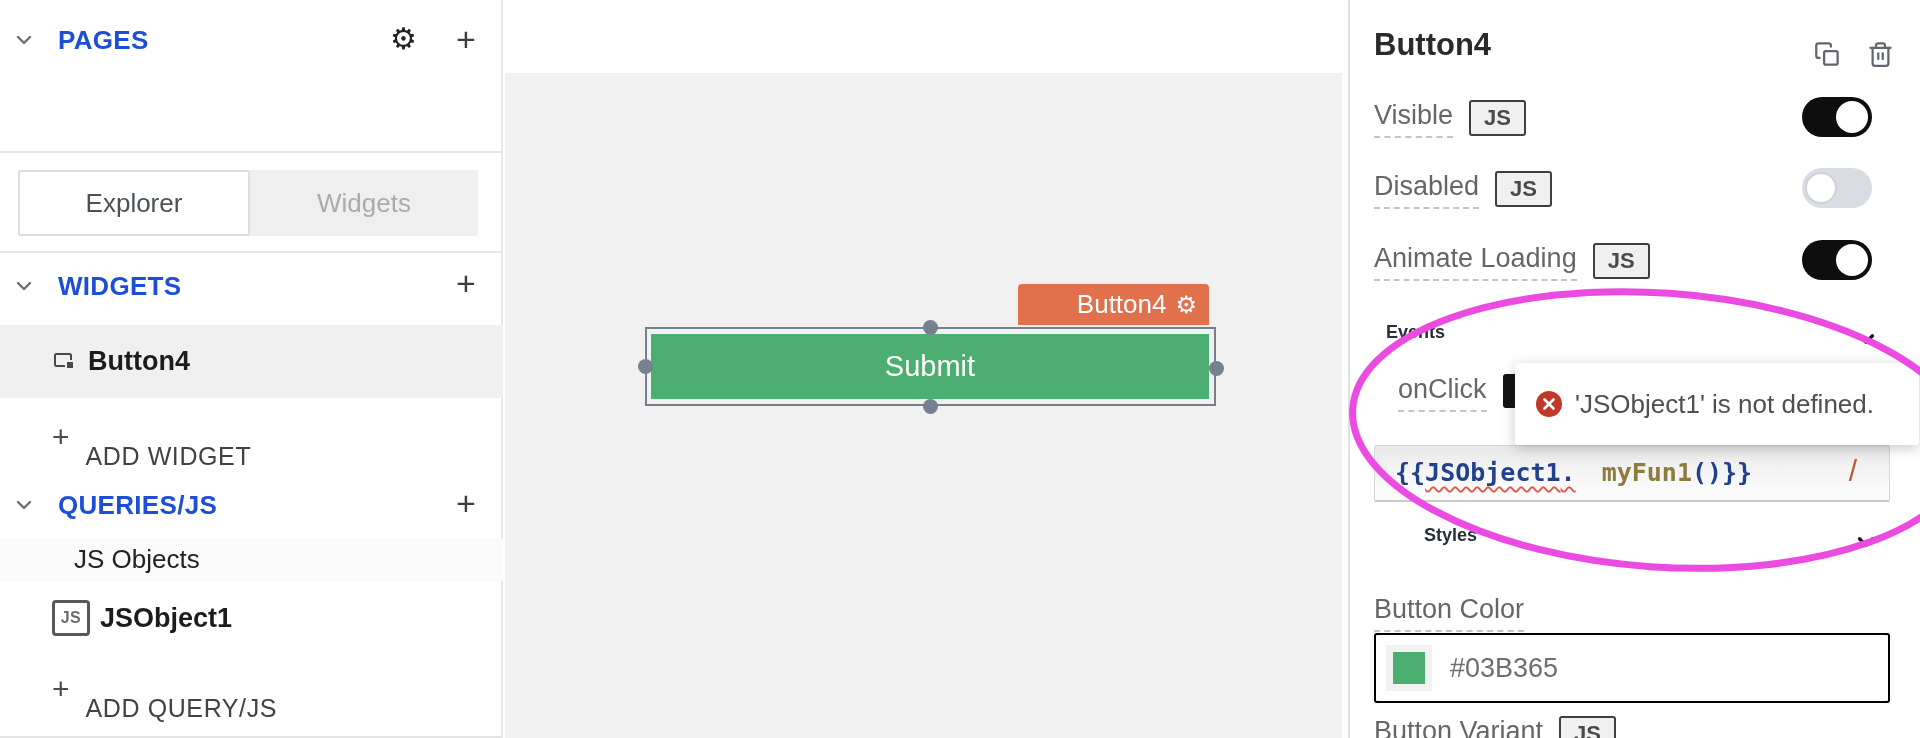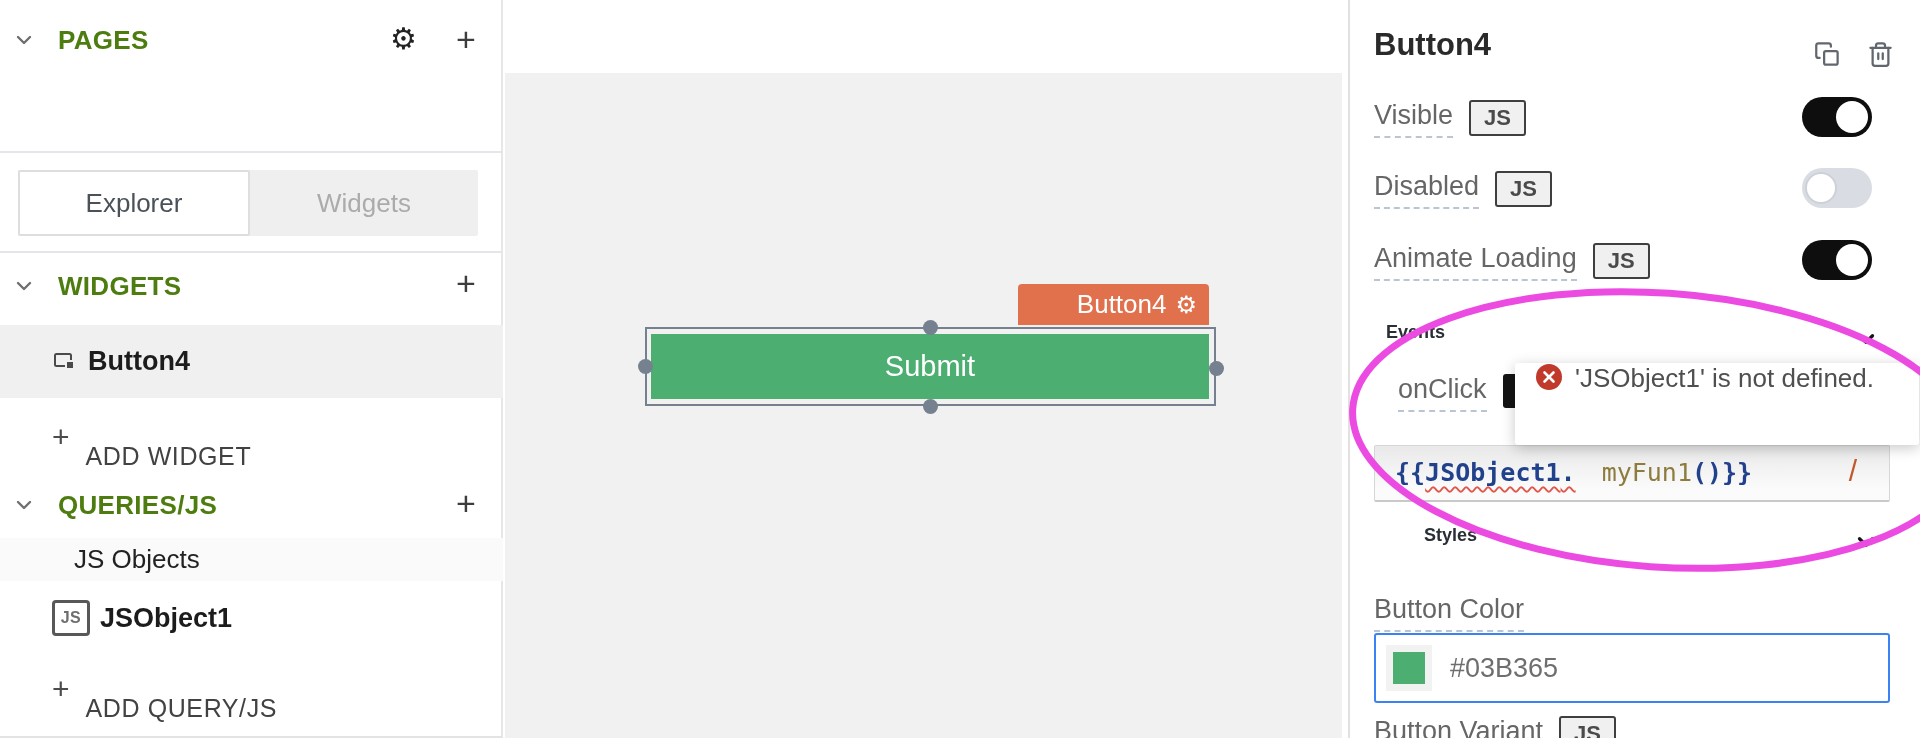--- a/index.html
+++ b/index.html
@@ -2,21 +2,21 @@
 <html><head>
 <meta charset="utf-8">
 <style>
   * { box-sizing: border-box; margin: 0; padding: 0; }
   html,body { width:1920px; height:738px; }
   body { font-family:"Liberation Sans", sans-serif; background:#ffffff; position:relative; overflow:hidden; }
 
   
   .sidebar { position:absolute; left:0; top:0; width:503px; height:738px; background:#fff; border-right:2px solid #E7E7E7; border-bottom:2px solid #E3E3E3; }
   .side-row { position:absolute; left:0; width:503px; display:flex; align-items:center; }
-  .sec-title { font-size:26px; font-weight:700; color:#4d7c0f; letter-spacing:0.3px; }
+  .sec-title { font-size:26px; font-weight:700; color:#1d4ed8; letter-spacing:0.3px; }
   .chev { width:24px; height:24px; stroke:#6F6F6F; stroke-width:2.4; fill:none; stroke-linecap:round; stroke-linejoin:round; }
   .plus { font-size:34px; font-weight:400; color:#3D3D3D; line-height:1; }
   .gear { font-size:30px; color:#232323; line-height:1; }
   .divider { position:absolute; left:0; width:503px; height:2px; background:#E5E5EA; }
 
   .pages-row { top:14px; height:52px; padding:0 20px 0 12px; }
   .pages-row .sec-title { margin-left:22px; }
   .pages-gear { position:absolute; left:390px; top:24px; }
   .pages-plus { position:absolute; left:456px; top:22px; }
 
@@ -90,29 +90,29 @@
   .sec-chev { position:absolute; left:503px; width:26px; height:26px; stroke:#141414; stroke-width:3; fill:none; stroke-linecap:round; stroke-linejoin:round; cursor:pointer; }
   .chev-events { top:326px; } .chev-styles { top:529px; }
 
   .row-onclick { top:374px;margin-left:24px; }
   .js-badge-dark { display:inline-block; background:#141414; border-radius:3px; font-size:22px; font-weight:700; color:#fff; padding:4px 14px; margin-left:16px; cursor:pointer; }
 
   .code-box { position:absolute; left:24px; top:445px; width:516px; height:57px; border:1px solid #D6D6D6; border-bottom:2px solid #C9C9C9; background:linear-gradient(180deg,#E9E9E9 0%, #FBFBFB 80%); border-radius:2px; cursor:text; }
   .code-line { position:absolute; left:20px; top:12px; font-family:"DejaVu Sans Mono", monospace; font-size:25px; white-space:pre; }
   .tok-brace { color:#22418C; font-weight:600; }
   .tok-obj { color:#22418C; font-weight:600; text-decoration:underline wavy #E2574B 2px; text-underline-offset:5px; }
-  .tok-fn { color:#8D7C3E; font-weight:400;padding-left:26px; }
+  .tok-fn { color:#8D7C3E; font-weight:700;padding-left:26px; }
   .slash-cmd { position:absolute; right:32px; top:8px; font-size:30px; color:#C05A2E; cursor:pointer; }
 
-  .tooltip { position:absolute; left:165px; top:363px; width:404px; height:82px; background:#fff; border-radius:3px; box-shadow:0 3px 14px rgba(0,0,0,0.22); display:flex; align-items:flex-start; padding-left:20px; gap:12px; z-index:5; }
+  .tooltip { position:absolute; left:165px; top:363px; width:404px; height:82px; background:#fff; border-radius:3px; box-shadow:0 3px 14px rgba(0,0,0,0.22); display:flex; align-items:center; padding-left:20px; gap:12px; z-index:5; }
   .err-ic { width:28px; height:28px; flex:0 0 auto; }
   .tooltip-text { font-size:26px; color:#4F4F4F; white-space:nowrap; }
 
   .row-color-label { top:594px; }
-  .color-box { position:absolute; left:24px; top:633px; width:516px; height:70px; border:2px solid #3b82f6; border-radius:3px; background:#fff; display:flex; align-items:center; padding-left:10px; gap:18px; cursor:pointer; }
+  .color-box { position:absolute; left:24px; top:633px; width:516px; height:70px; border:2px solid #000000; border-radius:3px; background:#fff; display:flex; align-items:center; padding-left:10px; gap:18px; cursor:pointer; }
   .swatch-wrap { width:46px; height:46px; background:#F2F2F2; display:flex; align-items:center; justify-content:center; }
   .swatch { width:32px; height:32px; }
   .color-value { font-size:27px; color:#6E6E6E; }
 
   .row-variant { top:716px; }
 
   
   .annotation { position:absolute; left:0; top:0; width:1920px; height:738px; pointer-events:none; z-index:9; }
 </style>
 </head>

